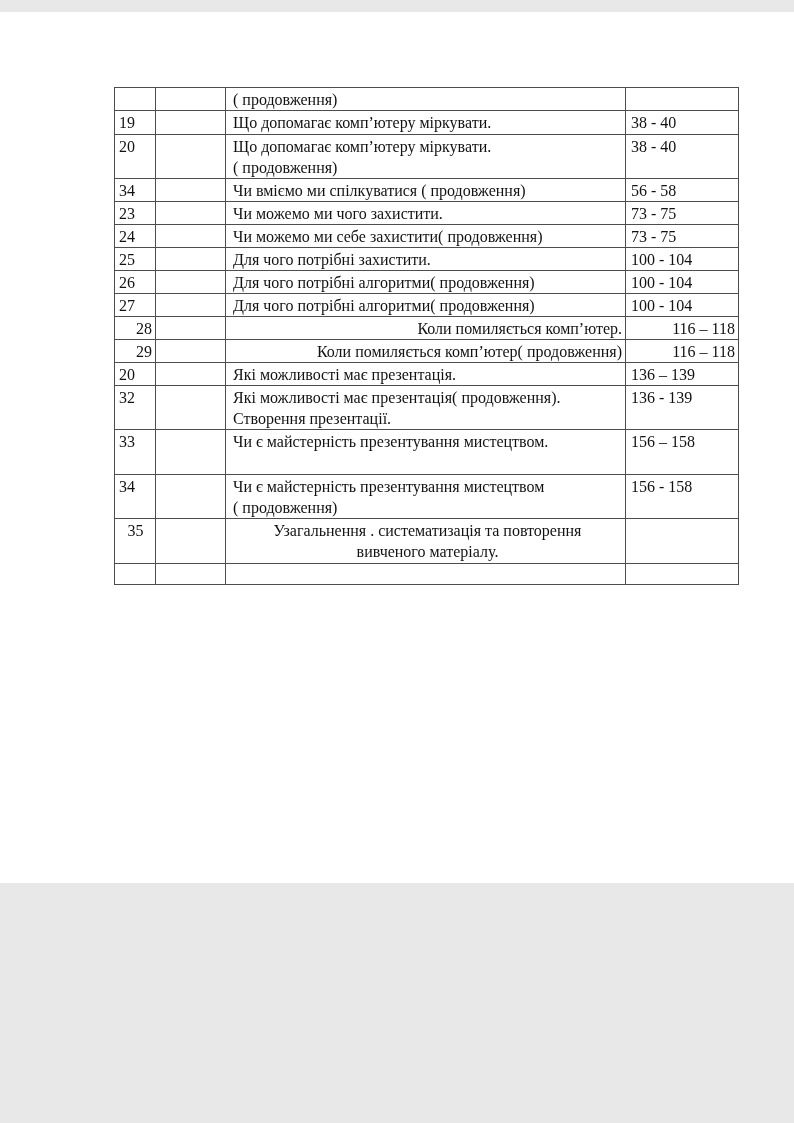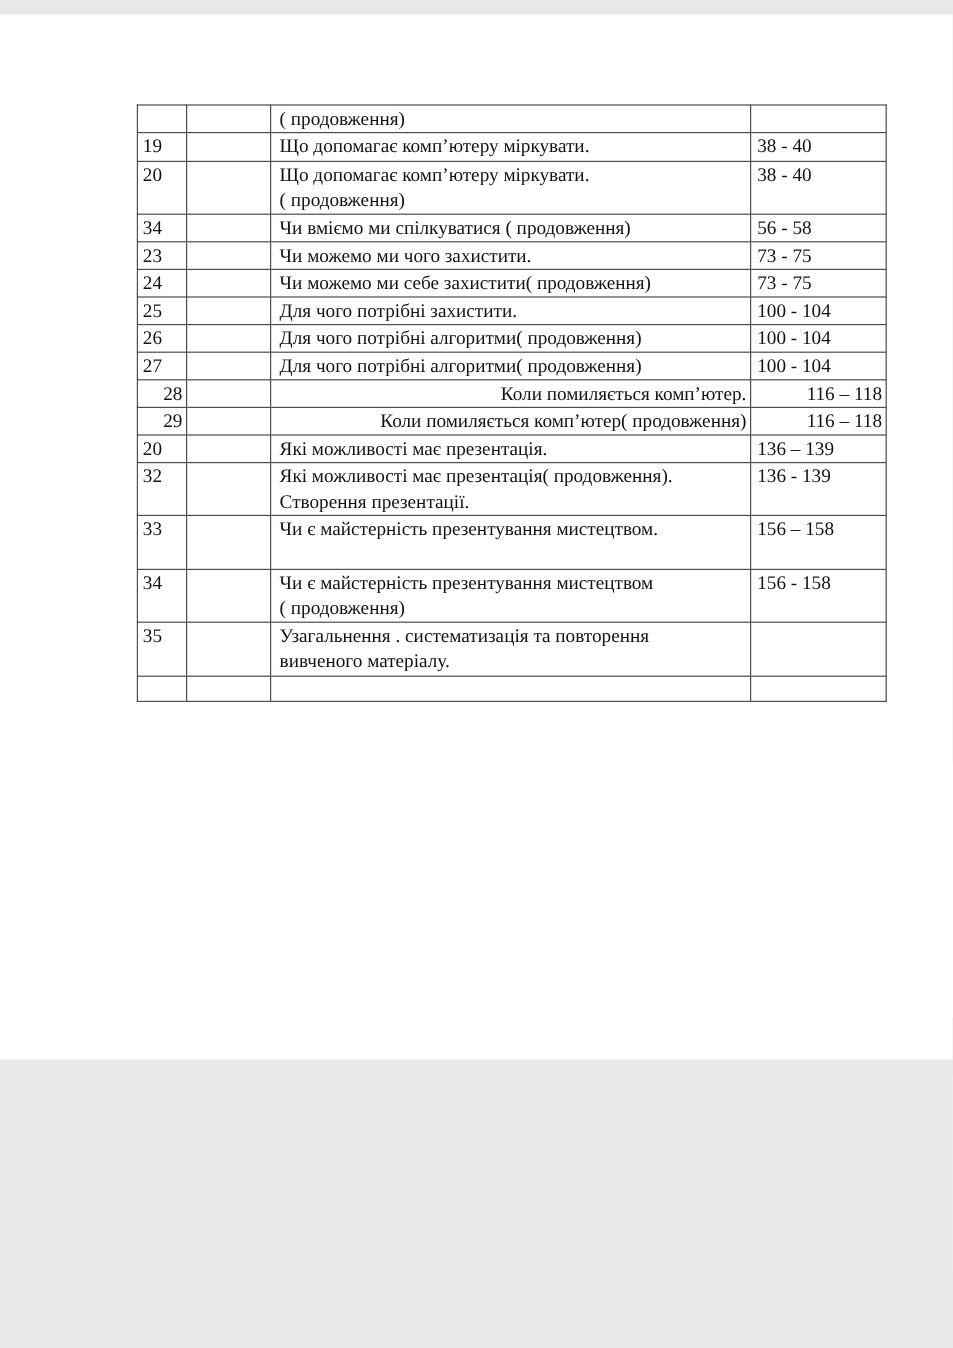--- a/index.html
+++ b/index.html
@@ -136,21 +136,21 @@
           <td class="c-topic">Чи є майстерність презентування мистецтвом.</td>
           <td class="c-pages">156 – 158</td>
         </tr>
         <tr style="height: 43px;">
           <td class="c-num">34</td>
           <td class="c-blank"></td>
           <td class="c-topic">Чи є майстерність презентування мистецтвом
 ( продовження)</td>
           <td class="c-pages">156 - 158</td>
         </tr>
-        <tr style="height: 45px;">
+        <tr style="height: 45px; text-align: center;">
           <td class="c-num">35</td>
           <td class="c-blank"></td>
           <td class="c-topic">Узагальнення . систематизація та повторення
 вивченого матеріалу.</td>
           <td class="c-pages"></td>
         </tr>
         <tr style="height: 21px;">
           <td class="c-num"></td>
           <td class="c-blank"></td>
           <td class="c-topic"></td>

